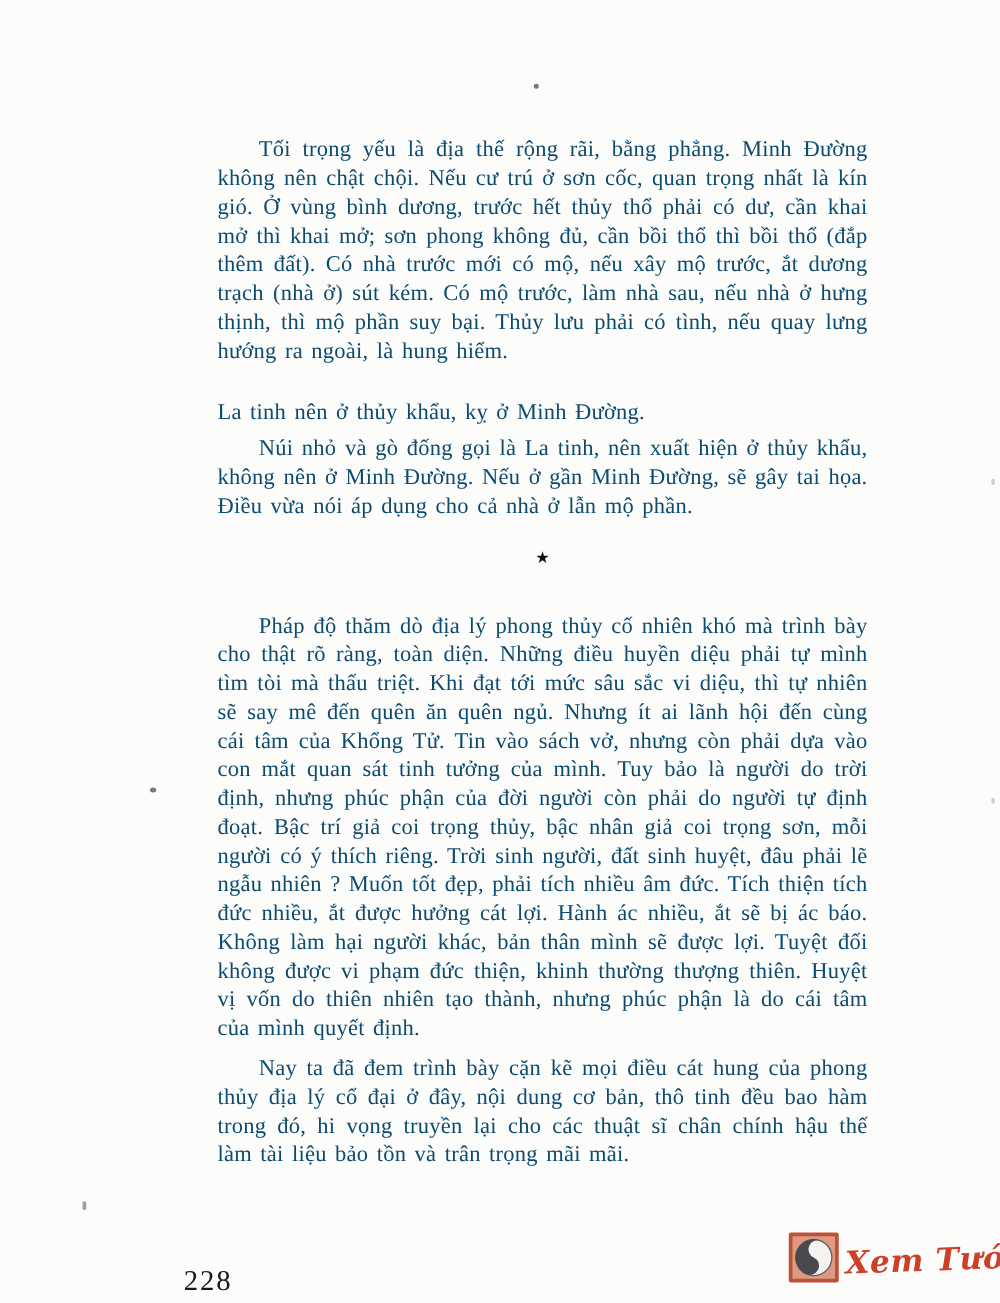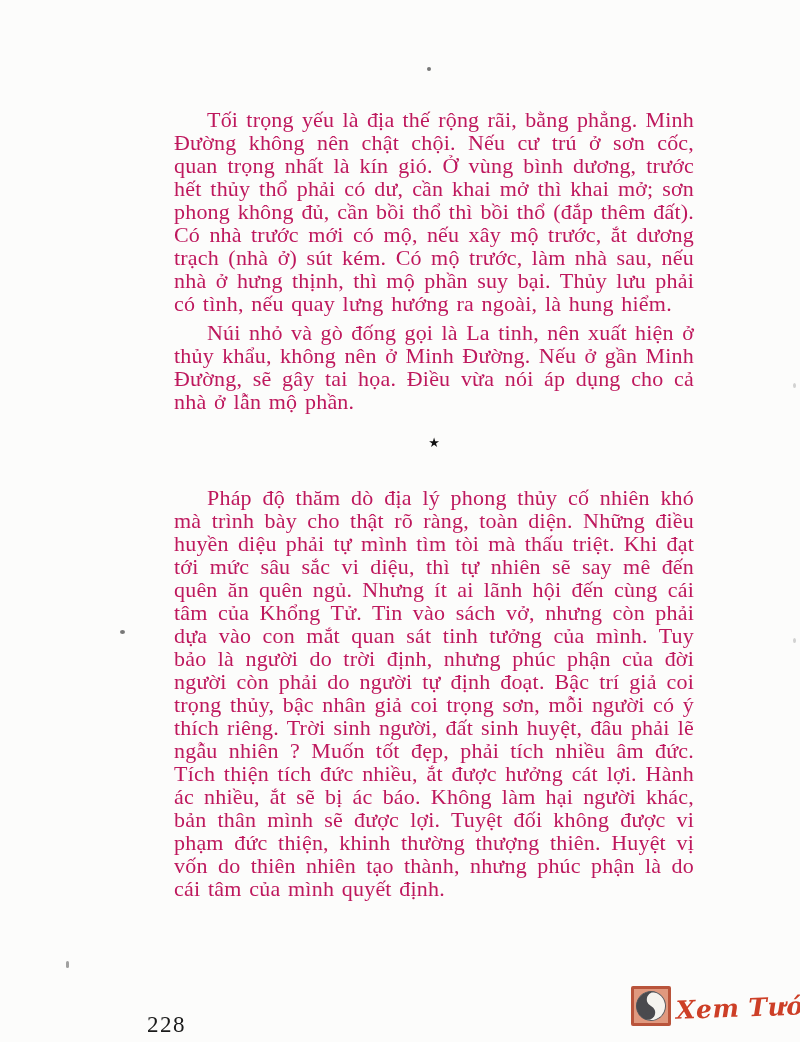--- a/index.html
+++ b/index.html
@@ -12,26 +12,26 @@
     color: #1c1c1c;
   }
   .page { position: absolute; inset: 0; }
   .text-block {
     position: absolute;
     left: 174px; top: 108px;
     width: 520px;
   }
   .para {
     margin: 0;
-    font-size: 22px;
+    font-size: 18px;
     line-height: 23px;
     text-align: justify;
     letter-spacing: 0.2px;
     word-spacing: 2px;
-    color: #be185d;
+    color: #0c4a6e;
   }
   .indent { text-indent: 33px; }
   .lead { margin-top: 26px; text-indent: 0; text-align: left; }
   .p2 { margin-top: 6px; }
   .separator {
     margin: 18px 0 32px 0;
     text-align: center;
     font-size: 13px;
     line-height: 23px;
     color: #111;
@@ -84,27 +84,29 @@
   .speck-e { left: 793px; top: 638px; width: 3px; height: 5px; opacity: 0.25; }
 </style>
 </head>
 <body>
 
 <div class="page">
 
   <main class="text-block">
     <p class="para indent">Tối trọng yếu là địa thế rộng rãi, bằng phẳng. Minh Đường không nên chật chội. Nếu cư trú ở sơn cốc, quan trọng nhất là kín gió. Ở vùng bình dương, trước hết thủy thổ phải có dư, cần khai mở thì khai mở; sơn phong không đủ, cần bồi thổ thì bồi thổ (đắp thêm đất). Có nhà trước mới có mộ, nếu xây mộ trước, ắt dương trạch (nhà ở) sút kém. Có mộ trước, làm nhà sau, nếu nhà ở hưng thịnh, thì mộ phần suy bại. Thủy lưu phải có tình, nếu quay lưng hướng ra ngoài, là hung hiểm.</p>
 
+    <p class="para lead">La tinh nên ở thủy khẩu, kỵ ở Minh Đường.</p>
 
     <p class="para indent p2">Núi nhỏ và gò đống gọi là La tinh, nên xuất hiện ở thủy khẩu, không nên ở Minh Đường. Nếu ở gần Minh Đường, sẽ gây tai họa. Điều vừa nói áp dụng cho cả nhà ở lẫn mộ phần.</p>
 
     <div class="separator">★</div>
 
     <p class="para indent">Pháp độ thăm dò địa lý phong thủy cố nhiên khó mà trình bày cho thật rõ ràng, toàn diện. Những điều huyền diệu phải tự mình tìm tòi mà thấu triệt. Khi đạt tới mức sâu sắc vi diệu, thì tự nhiên sẽ say mê đến quên ăn quên ngủ. Nhưng ít ai lãnh hội đến cùng cái tâm của Khổng Tử. Tin vào sách vở, nhưng còn phải dựa vào con mắt quan sát tinh tưởng của mình. Tuy bảo là người do trời định, nhưng phúc phận của đời người còn phải do người tự định đoạt. Bậc trí giả coi trọng thủy, bậc nhân giả coi trọng sơn, mỗi người có ý thích riêng. Trời sinh người, đất sinh huyệt, đâu phải lẽ ngẫu nhiên ? Muốn tốt đẹp, phải tích nhiều âm đức. Tích thiện tích đức nhiều, ắt được hưởng cát lợi. Hành ác nhiều, ắt sẽ bị ác báo. Không làm hại người khác, bản thân mình sẽ được lợi. Tuyệt đối không được vi phạm đức thiện, khinh thường thượng thiên. Huyệt vị vốn do thiên nhiên tạo thành, nhưng phúc phận là do cái tâm của mình quyết định.</p>
 
+    <p class="para indent p4">Nay ta đã đem trình bày cặn kẽ mọi điều cát hung của phong thủy địa lý cổ đại ở đây, nội dung cơ bản, thô tinh đều bao hàm trong đó, hi vọng truyền lại cho các thuật sĩ chân chính hậu thế làm tài liệu bảo tồn và trân trọng mãi mãi.</p>
   </main>
 
   <div class="page-number">228</div>
 
   <div class="watermark">
     <span class="wm-icon">
       <svg width="32" height="32" viewBox="0 0 64 64" aria-hidden="true">
         <g transform="rotate(25 32 32)">
           <circle cx="32" cy="32" r="29" fill="#f5f3ef" stroke="#5a5a5e" stroke-width="2"></circle>
           <path fill="#4a4a4e" d="M32,3 a29,29 0 0,0 0,58 a14.5,14.5 0 0,0 0,-29 a14.5,14.5 0 0,1 0,-29 z"></path>

